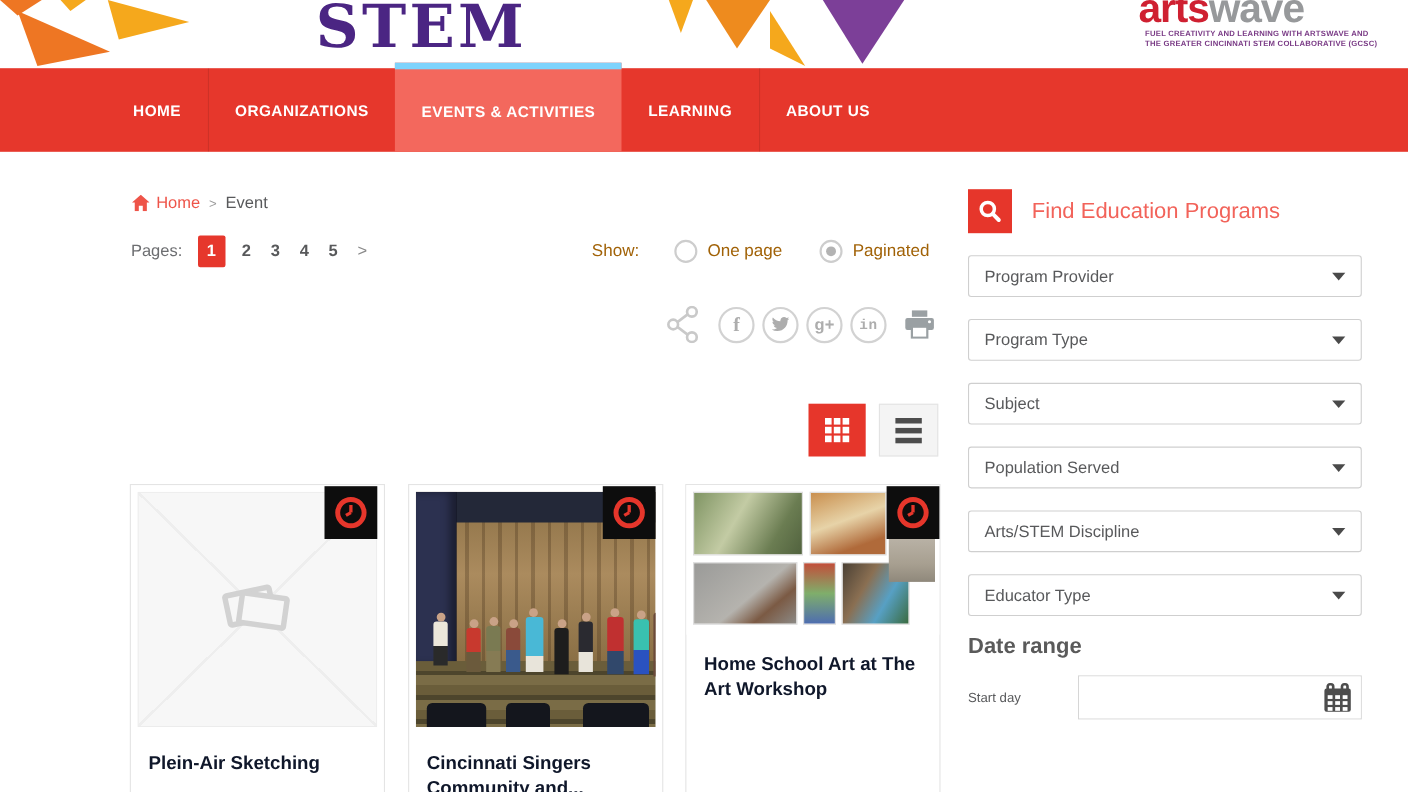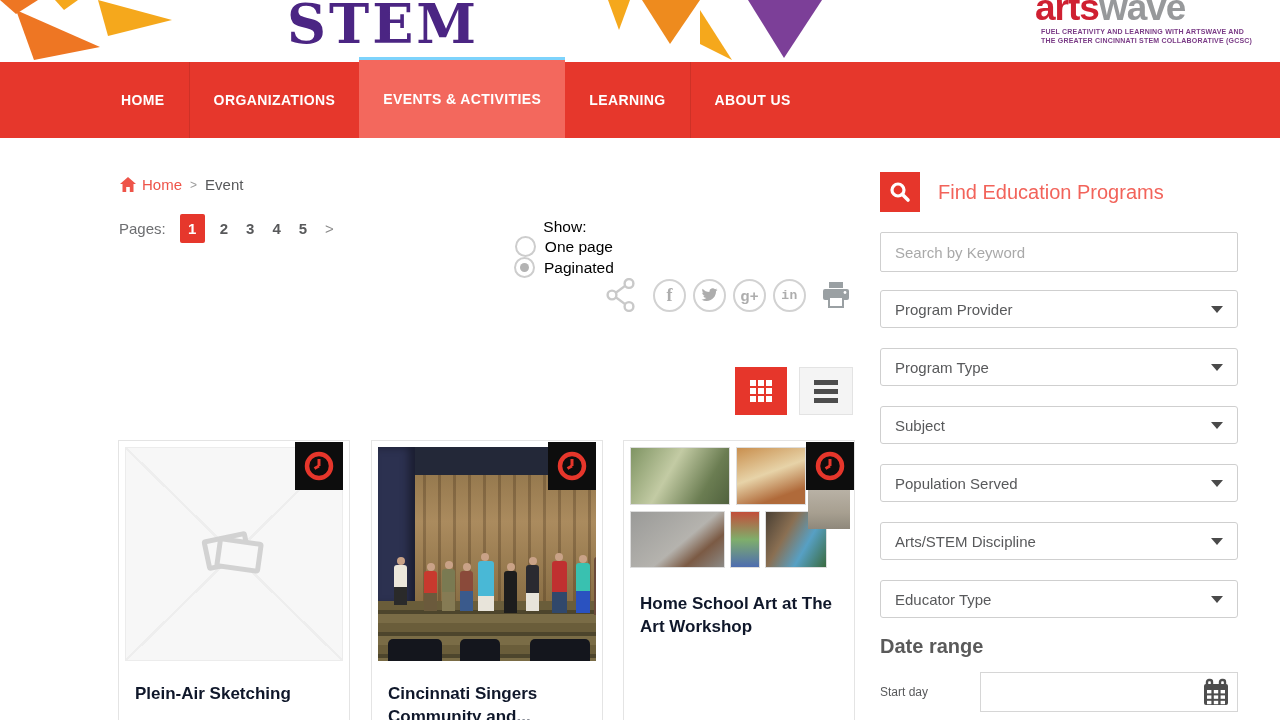--- a/index.html
+++ b/index.html
@@ -20,42 +20,42 @@
             color:#7a3b86; letter-spacing:.2px; }
 
   
   .nav { position:absolute; left:0; top:62px; width:1280px; height:76px; background:#e6372c;
          display:flex; align-items:stretch; padding-left:97px; }
   .nav-item { position:relative; display:flex; align-items:center; padding:0 24px;
               color:#fff; font-size:14px; font-weight:bold; letter-spacing:.4px;
               border-left:1px solid rgba(0,0,0,.10); cursor:pointer; }
   .nav-item:first-child { border-left:none; }
   .nav-item.active { background:#f3685d; border-left:none; margin-top:-5px;
-                     border-top:3px solid #7dd3fc; padding-top:0; }
+                     border-top:6px solid #7dd3fc; padding-top:0; }
   .nav-item.active + .nav-item { border-left:none; }
 
   
   .breadcrumb { position:absolute; left:120px; top:176px; display:flex; align-items:center;
                 gap:8px; font-size:15px; }
   .bc-home { color:#ee5449; display:flex; align-items:center; gap:6px; cursor:pointer; }
   .bc-sep { color:#9b9b9b; font-size:12px; }
   .bc-cur { color:#58595b; }
 
   .pages { position:absolute; left:119px; top:214px; display:flex; align-items:center;
            font-size:15px; color:#6d6e71; }
   .pages-label { margin-right:14px; }
   .page-num { color:#58595b; font-weight:bold; margin-right:18px; cursor:pointer; }
   .page-num.current { background:#e6372c; color:#fff; width:25px; height:29px;
                       display:flex; align-items:center; justify-content:center;
                       border-radius:2px; margin-right:15px; }
   .page-next { color:#8a8a8a; cursor:pointer; }
 
   
-  .show-row { position:absolute; left:514px; top:218px; display:flex; align-items:center;
-              font-size:15.5px; color:#000000;flex-direction:column; }
+  .show-row { position:absolute; left:538px; top:218px; display:flex; align-items:center;
+              font-size:15.5px; color:#a16207; }
   .show-label { margin-right:32px; }
   .radio-opt { display:flex; align-items:center; gap:9px; margin-right:34px; cursor:pointer; }
   .radio { width:21px; height:21px; border-radius:50%; border:2px solid #cdcdcd; background:#fff;
            display:flex; align-items:center; justify-content:center; }
   .radio .dot { width:9px; height:9px; border-radius:50%; background:#b3b3b3; }
 
   
   .share-row { position:absolute; left:606px; top:278px; display:flex; align-items:center; gap:7px; }
   .share-glyph { margin-right:10px; cursor:pointer; }
   .soc { width:33px; height:33px; border-radius:50%; border:2px solid #d2d2d2; background:#fff;
@@ -348,21 +348,20 @@
     <div class="sb-head">
       <div class="sb-ico">
         <svg width="22" height="22" viewBox="0 0 22 22">
           <circle cx="9" cy="9" r="6" fill="none" stroke="#fff" stroke-width="3.2"></circle>
           <line x1="13.5" y1="13.5" x2="19" y2="19" stroke="#fff" stroke-width="3.6" stroke-linecap="round"></line>
         </svg>
       </div>
       <div class="sb-title">Find Education Programs</div>
     </div>
 
-    <input class="sb-search" type="text" placeholder="Search by Keyword" style="">
 
     <div class="filter">
       <span>Program Provider</span>
         <span class="caret"></span>
     </div>
     <div class="filter">
       <span>Program Type</span>
         <span class="caret"></span>
     </div>
     <div class="filter">

